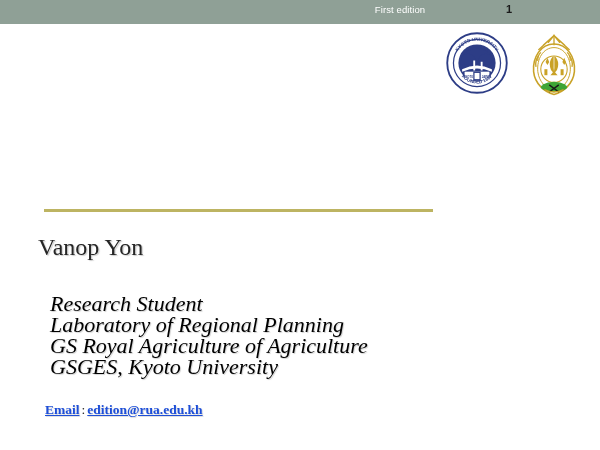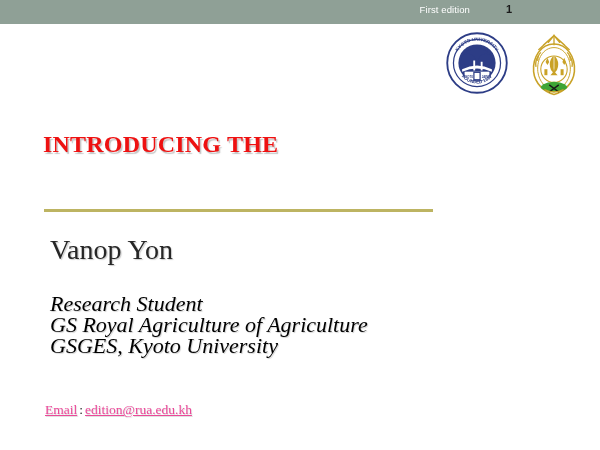--- a/index.html
+++ b/index.html
@@ -22,21 +22,21 @@
     top: 0;
     width: 600px;
     height: 24px;
     background: #8fa096;
   }
   .header-edition {
     position: absolute;
     left: 330px;
     top: 4px;
     width: 140px;
-    text-align: right;
+    text-align: center;
     font-family: "Liberation Sans", sans-serif;
     font-size: 9.5px;
     color: #ffffff;
     letter-spacing: 0.1px;
   }
   .header-pagenum {
     position: absolute;
     left: 494px;
     top: 3px;
     width: 30px;
@@ -87,23 +87,23 @@
     left: 44px;
     top: 209px;
     width: 389px;
     height: 3px;
     background: #bdb462;
   }
 
   
   .author {
     position: absolute;
-    left: 50px;
+    left: 38px;
     top: 234px;
-    font-size: 28px;
+    font-size: 24px;
     color: #262626;
     text-shadow: 1.2px 1.2px 1px rgba(170,170,170,0.6);
     white-space: nowrap;
   }
 
   
   .affiliation {
     position: absolute;
     left: 50px;
     top: 293px;
@@ -124,23 +124,23 @@
     left: 45px;
     top: 399px;
     width: 420px;
   }
   .email-row {
     line-height: 22px;
     white-space: nowrap;
     font-size: 13.5px;
   }
   .email-link {
-    color: #ec4899;
+    color: #1d4ed8;
     text-decoration: underline;
-    font-weight: normal;
+    font-weight: bold;
     text-shadow: 0.8px 0.8px 0.8px rgba(180,180,180,0.5);
   }
   .email-sep {
     color: #262626;
     font-weight: normal;
     padding: 0 2px;
   }
 </style>
 </head>
 <body>
@@ -205,29 +205,29 @@
     <g fill="#3fa535">
       <path d="M30,88 q20,-10 40,0 q-20,12 -40,0 z"></path>
       <ellipse cx="50" cy="92" rx="22" ry="7"></ellipse>
     </g>
     <path d="M42,88 L58,100 M58,88 L42,100" stroke="#1a1a1a" stroke-width="2.4" fill="none"></path>
     <path d="M34,96 q16,8 32,0" stroke="#c9a227" stroke-width="2.2" fill="none"></path>
   </svg>
 </div>
 
 <div class="title-block">
-  <div class="title-line">INTRODUCING THE</div>
 </div>
 
 <div class="divider"></div>
 
 <div class="author">Vanop Yon</div>
 
 <div class="affiliation">
   <div class="affiliation-line">Research Student</div>
+  <div class="affiliation-line">Laboratory of Regional Planning</div>
   <div class="affiliation-line">GS Royal Agriculture of Agriculture</div>
   <div class="affiliation-line">GSGES, Kyoto University</div>
 </div>
 
 <div class="email-block">
   <div class="email-row">
     <span class="email-link">Email</span><span class="email-sep">:</span><span class="email-link">edition@rua.edu.kh</span>
   </div>
 </div>
 

